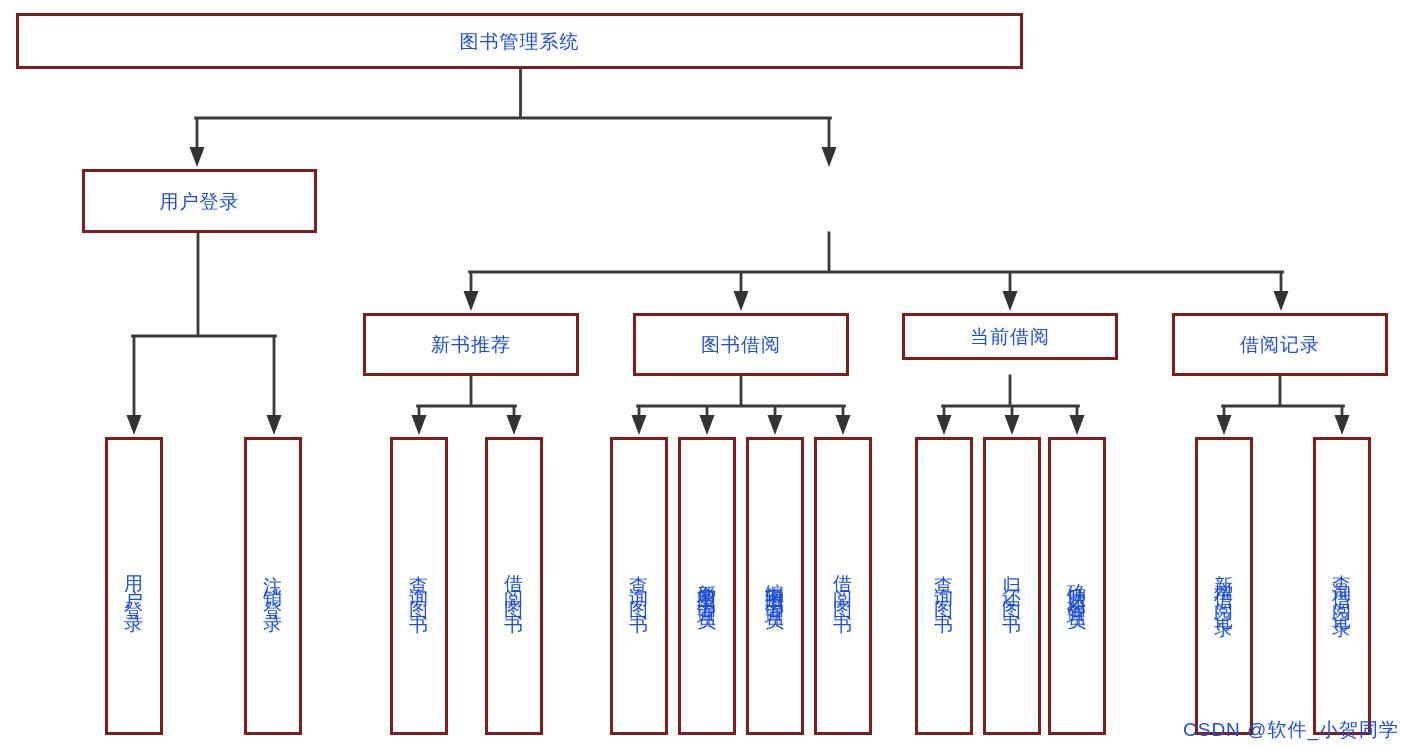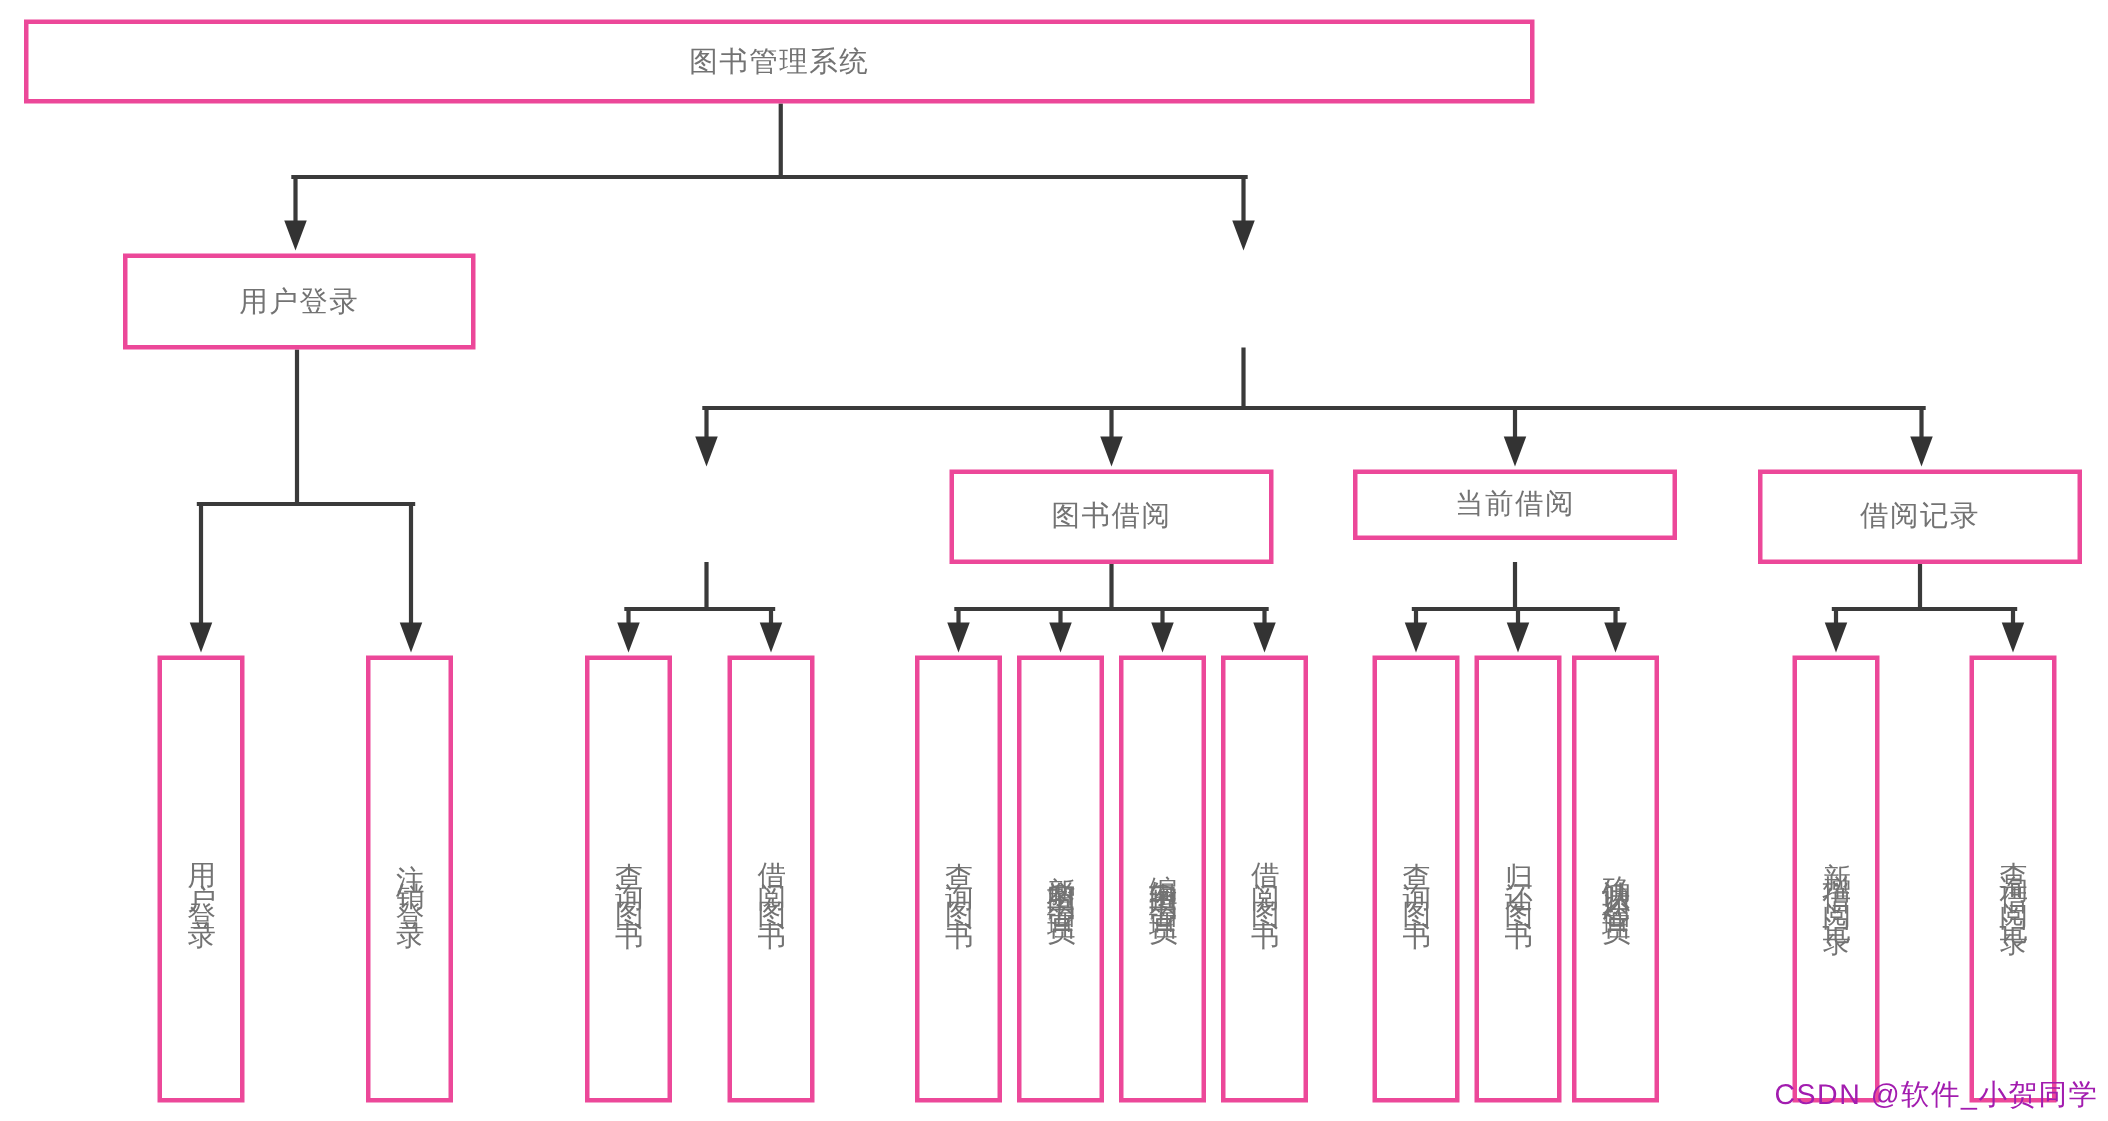--- a/index.html
+++ b/index.html
@@ -13,44 +13,44 @@
   }
   .wires {
     position: absolute;
     left: 0; top: 0;
     width: 1405px; height: 747px;
     pointer-events: none;
   }
   .box {
     position: absolute;
     box-sizing: border-box;
-    border: 3px solid #ec4899;
+    border: 3px solid #7f1d1d;
     background: #ffffff;
     display: flex;
     align-items: center;
     justify-content: center;
     font-size: 19px;
-    color: #737373;
+    color: #1d4ed8;
     text-align: center;
     line-height: 1;
   }
   .hbox { letter-spacing: 1px; }
   .vbox {
     writing-mode: vertical-rl;
     text-orientation: mixed;
   }
   .ls4 { letter-spacing: 13px; }
   .ls6 { letter-spacing: 9px; }
   .ls9 { letter-spacing: 4px; }
   .watermark {
     position: absolute;
     left: 1183px;
     top: 717px;
     font-size: 19px;
-    color: #a21caf;
+    color: #1d4ed8;
     letter-spacing: 1px;
     white-space: nowrap;
     z-index: 5;
   }
 </style>
 </head>
 <body>
 
 <div class="canvas">
 
@@ -109,20 +109,21 @@
       <polygon points="1069.5,415 1084.5,415 1077,435"></polygon>
       <polygon points="1216.5,415 1231.5,415 1224,435"></polygon>
       <polygon points="1334.5,415 1349.5,415 1342,435"></polygon>
     </g>
   </svg>
 
   <div class="box hbox" style="left:16px; top:13px; width:1007px; height:56px;">图书管理系统</div>
 
   <div class="box hbox" style="left:82px; top:169px; width:235px; height:64px;">用户登录</div>
 
+  <div class="box hbox" style="left:363px; top:313px; width:216px; height:63px;">新书推荐</div>
   <div class="box hbox" style="left:633px; top:313px; width:216px; height:63px;">图书借阅</div>
   <div class="box hbox" style="left:902px; top:313px; width:216px; height:47px;">当前借阅</div>
   <div class="box hbox" style="left:1172px; top:313px; width:216px; height:63px;">借阅记录</div>
 
   <div class="box vbox ls4" style="left:105px; top:437px; width:58px; height:298px;">用户登录</div>
   <div class="box vbox ls4" style="left:244px; top:437px; width:58px; height:298px;">注销登录</div>
 
   <div class="box vbox ls4" style="left:390px; top:437px; width:58px; height:298px;">查询图书</div>
   <div class="box vbox ls4" style="left:485px; top:437px; width:58px; height:298px;">借阅图书</div>
 

